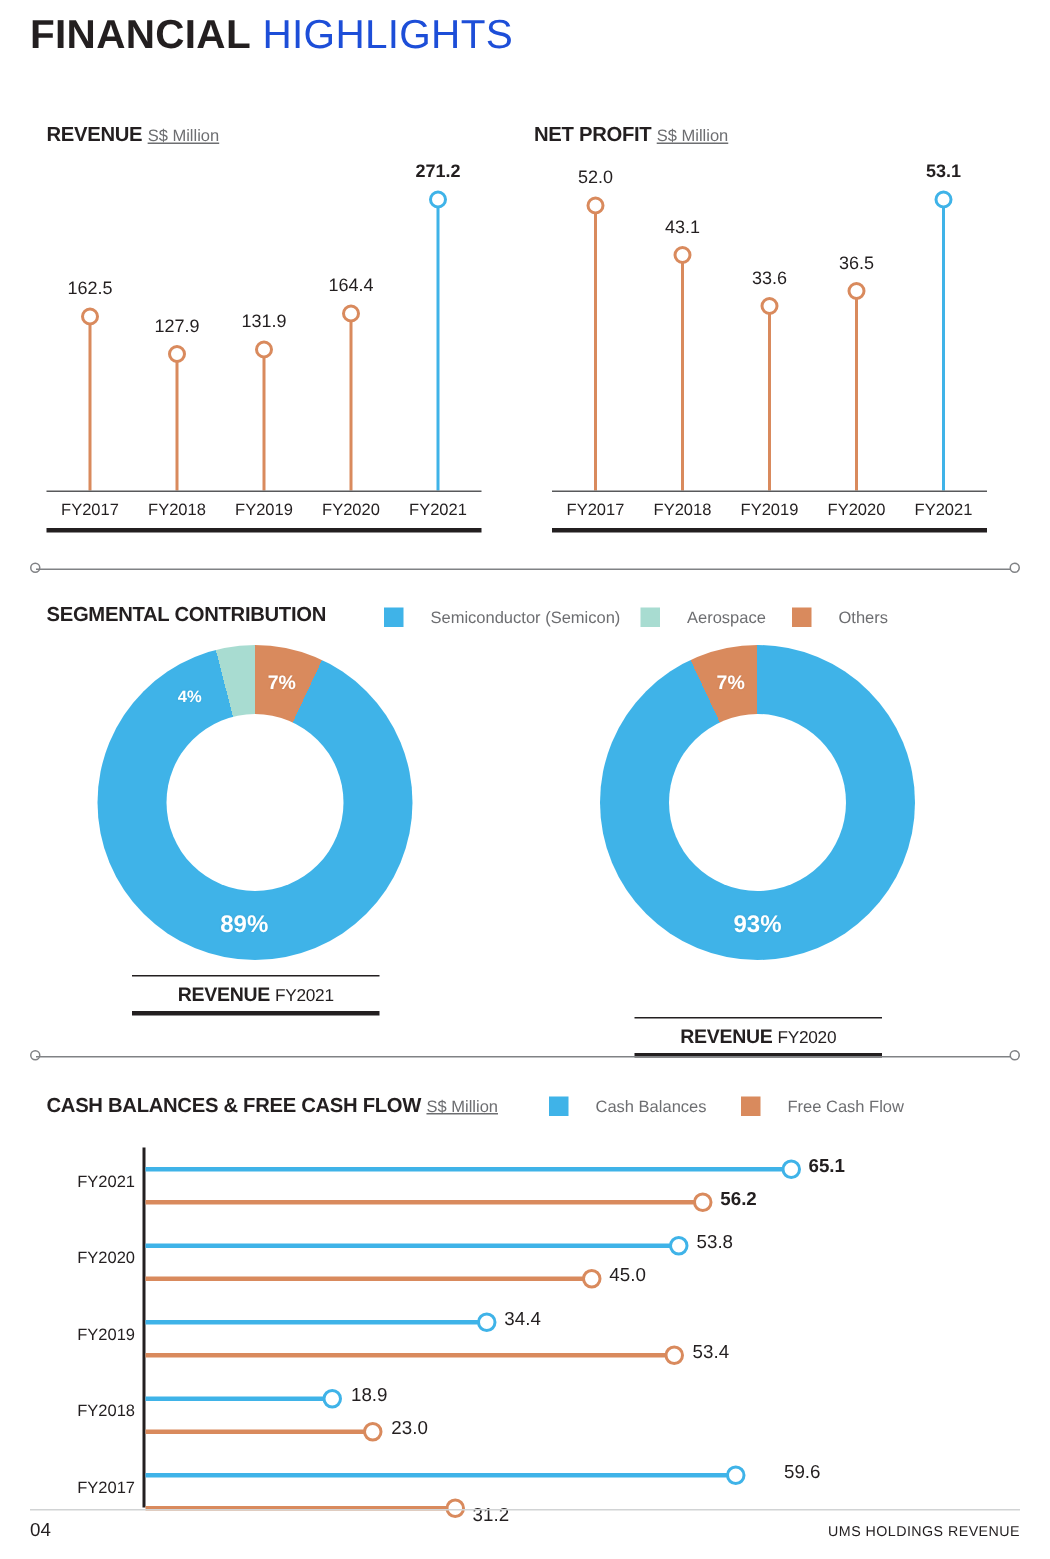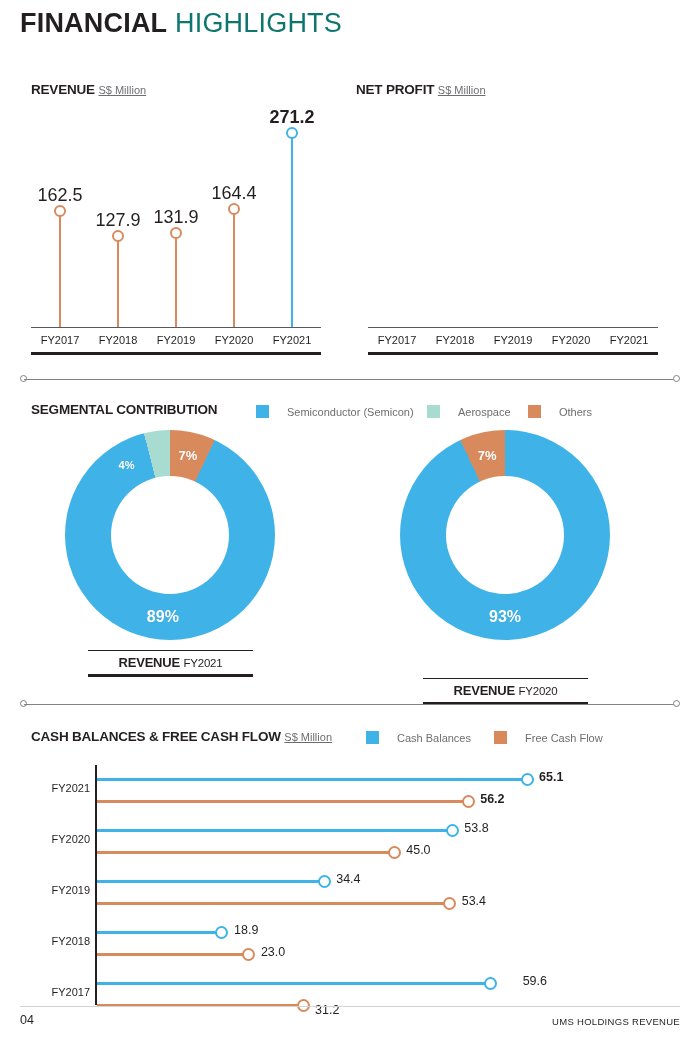--- a/index.html
+++ b/index.html
@@ -19,21 +19,21 @@
   
   .page-title {
     position: absolute;
     left: 20px;
     top: 8px;
     font-size: 27px;
     letter-spacing: 0.2px;
     white-space: nowrap;
   }
   .page-title .strong { font-weight: 700; }
-  .page-title .light  { font-weight: 300; color: #0f766e; }
+  .page-title .light  { font-weight: 300; color: #1d4ed8; }
 
   
   .sec-head {
     position: absolute;
     white-space: nowrap;
     font-size: 13.5px;
     font-weight: 700;
     letter-spacing: -0.2px;
   }
   .sec-head .unit {
@@ -89,21 +89,21 @@
     height: 12px;
     border: 2px solid #d98a5d;
     border-radius: 50%;
     background: #ffffff;
     box-sizing: border-box;
   }
   .knob.blue { border-color: #3fb3e8; }
 
   .vval {
     position: absolute;
-    font-size: 18px;
+    font-size: 12px;
     color: #231f20;
     white-space: nowrap;
     text-align: center;
   }
   .vval.bold { font-weight: 700; }
 
   .axis-thin {
     position: absolute;
     height: 1px;
     background: #58595b;
@@ -297,20 +297,37 @@
       <div class="vcat" style="left: 232px; width: 58px; top: 229px;">FY2021</div>
     </div>
 </div>
 
 <div class="sec-head" style="left:356px; top:82px;">
   <span>NET PROFIT</span>
   <span class="unit">S$ Million</span>
 </div>
 
 <div class="vchart" id="netprofit-chart" style="left:368px; top:105px; width:290px; height:250px;">
+  <div class="vplot" id="netprofit-plot" style="width:290px; height:222px;">
+      <div class="stem" style="left: 28px; top: 32.0188px; height: 189.981px;"></div>
+      <div class="knob" style="left: 23px; top: 26.0188px;"></div>
+      <div class="vval" style="left: -1px; width: 60px; top: 6.01883px;">52.0</div>
+      <div class="stem" style="left: 86px; top: 64.5348px; height: 157.465px;"></div>
+      <div class="knob" style="left: 81px; top: 58.5348px;"></div>
+      <div class="vval" style="left: 57px; width: 60px; top: 38.5348px;">43.1</div>
+      <div class="stem" style="left: 144px; top: 99.2429px; height: 122.757px;"></div>
+      <div class="knob" style="left: 139px; top: 93.2429px;"></div>
+      <div class="vval" style="left: 115px; width: 60px; top: 73.2429px;">33.6</div>
+      <div class="stem" style="left: 202px; top: 88.6478px; height: 133.352px;"></div>
+      <div class="knob" style="left: 197px; top: 82.6478px;"></div>
+      <div class="vval" style="left: 173px; width: 60px; top: 62.6478px;">36.5</div>
+      <div class="stem blue" style="left: 260px; top: 28px; height: 194px;"></div>
+      <div class="knob blue" style="left: 255px; top: 22px;"></div>
+      <div class="vval bold" style="left: 231px; width: 60px; top: 2px;">53.1</div>
+    </div>
   <div class="axis-thin" style="left:0; top:222px; width:290px;"></div>
   <div class="axis-thick" style="left:0; top:247px; width:290px;"></div>
   <div id="netprofit-cats">
       <div class="vcat" style="left: 0px; width: 58px; top: 229px;">FY2017</div>
       <div class="vcat" style="left: 58px; width: 58px; top: 229px;">FY2018</div>
       <div class="vcat" style="left: 116px; width: 58px; top: 229px;">FY2019</div>
       <div class="vcat" style="left: 174px; width: 58px; top: 229px;">FY2020</div>
       <div class="vcat" style="left: 232px; width: 58px; top: 229px;">FY2021</div>
     </div>
 </div>

